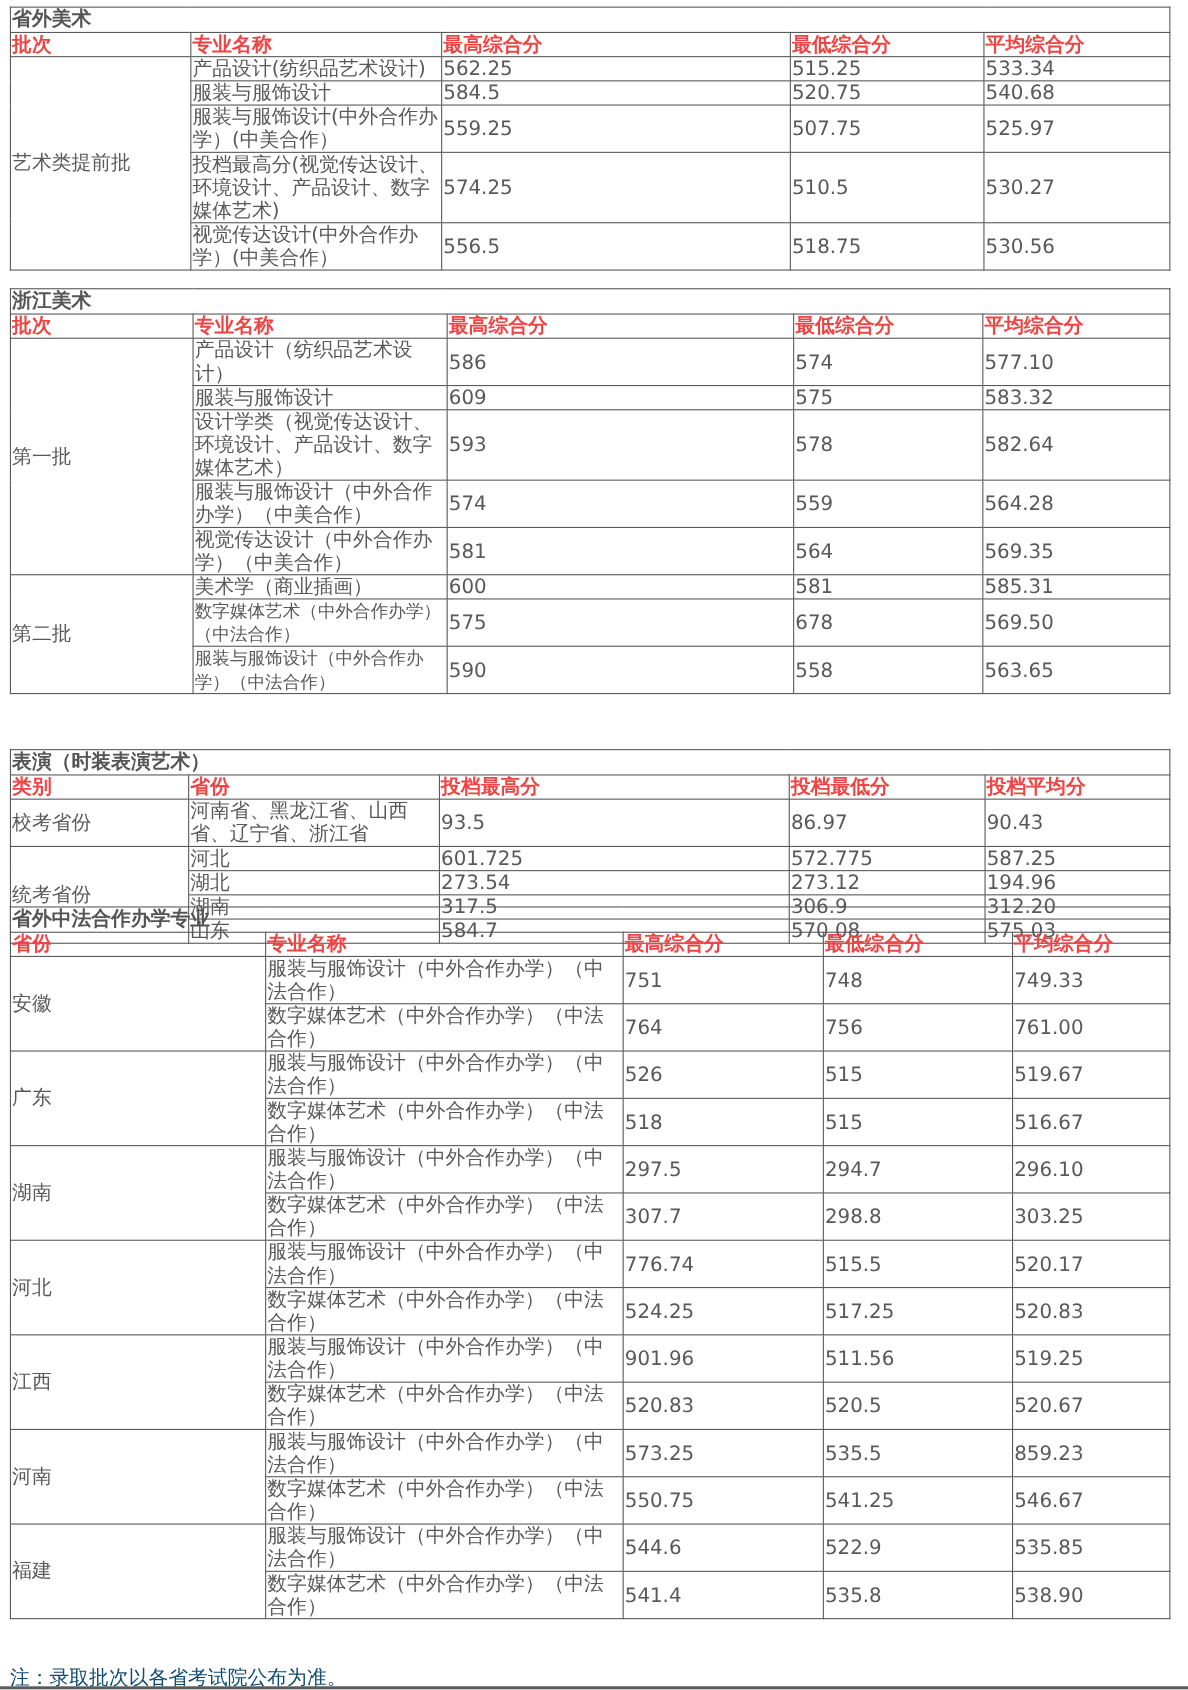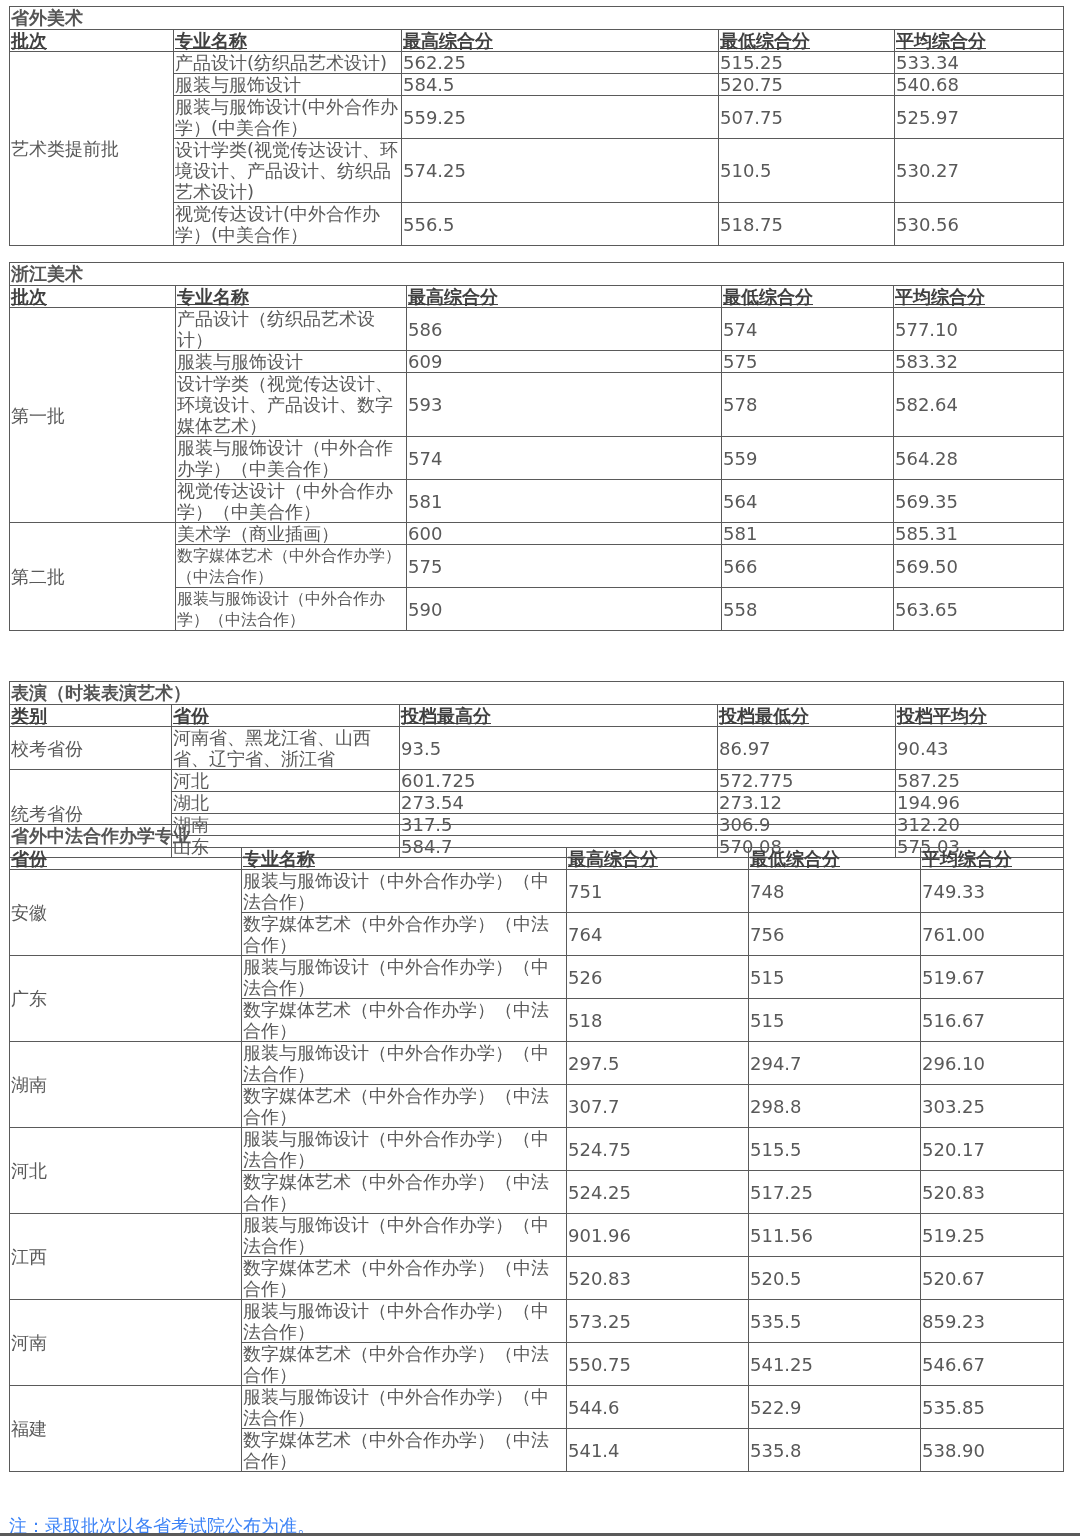--- a/index.html
+++ b/index.html
@@ -1,22 +1,22 @@
 <!DOCTYPE html>
 <html><head>
 <meta charset="utf-8">
 <style>
   * { box-sizing: border-box; margin: 0; padding: 0; }
   html, body { width: 1080px; height: 1536px; background: #ffffff; overflow: hidden; }
   body { font-family: "DejaVu Sans", "Liberation Sans", sans-serif; color: #595959; position: relative; }
   table.score { position: absolute; left: 9px; width: 1054px; border-collapse: collapse; table-layout: fixed; font-size: 18px; }
   table.score td { border: 1px solid #5a5a5a; padding: 0 1px; vertical-align: middle; line-height: 21px; overflow: hidden; }
   table.score td.title { font-weight: bold; color: #555; height: 23px; line-height: 22px; }
-  table.score tr.head td { font-weight: bold; color: #404040; height: 22px; line-height: 20px; text-decoration: underline; }
-  .note { position: absolute; left: 9px; top: 1516px; font-size: 18px; line-height: 20px; color: #3b82f6; white-space: nowrap; }
+  table.score tr.head td { font-weight: bold; color: #ef4444; height: 22px; line-height: 20px; }
+  .note { position: absolute; left: 9px; top: 1516px; font-size: 18px; line-height: 20px; color: #0c4a6e; white-space: nowrap; }
   .bottom-rule { position: absolute; left: 0; top: 1533px; width: 1080px; height: 3px; background: #5a5a5a; }
 </style>
 </head>
 <body>
 
 <table class="score" style="top:6px;">
   <colgroup>
       <col style="width:164px">
       <col style="width:228px">
       <col style="width:317px">
@@ -47,21 +47,21 @@
     <td>520.75</td>
     <td>540.68</td>
   </tr>
   <tr style="height:43px">
     <td>服装与服饰设计(中外合作办学）(中美合作）</td>
     <td>559.25</td>
     <td>507.75</td>
     <td>525.97</td>
   </tr>
   <tr style="height:64px">
-    <td>设计学类(视觉传达设计、环境设计、产品设计、纺织品艺术设计)</td>
+    <td>投档最高分(视觉传达设计、环境设计、产品设计、数字媒体艺术)</td>
     <td>574.25</td>
     <td>510.5</td>
     <td>530.27</td>
   </tr>
   <tr style="height:43px">
     <td>视觉传达设计(中外合作办学）(中美合作）</td>
     <td>556.5</td>
     <td>518.75</td>
     <td>530.56</td>
   </tr>
@@ -121,21 +121,21 @@
   <tr style="height:22px">
     <td rowspan="3">第二批</td>
     <td>美术学（商业插画）</td>
     <td>600</td>
     <td>581</td>
     <td>585.31</td>
   </tr>
   <tr style="height:43px">
     <td style="font-size:16px">数字媒体艺术（中外合作办学）（中法合作）</td>
     <td>575</td>
-    <td>566</td>
+    <td>678</td>
     <td>569.50</td>
   </tr>
   <tr style="height:43px">
     <td style="font-size:16px">服装与服饰设计（中外合作办学）（中法合作）</td>
     <td>590</td>
     <td>558</td>
     <td>563.65</td>
   </tr>
 </tbody>
   </table>
@@ -252,21 +252,21 @@
   <tr style="height:43px">
     <td>数字媒体艺术（中外合作办学）（中法合作）</td>
     <td>307.7</td>
     <td>298.8</td>
     <td>303.25</td>
   </tr>
 
   <tr style="height:43px">
     <td rowspan="2">河北</td>
     <td>服装与服饰设计（中外合作办学）（中法合作）</td>
-    <td>524.75</td>
+    <td>776.74</td>
     <td>515.5</td>
     <td>520.17</td>
   </tr>
   <tr style="height:43px">
     <td>数字媒体艺术（中外合作办学）（中法合作）</td>
     <td>524.25</td>
     <td>517.25</td>
     <td>520.83</td>
   </tr>
 

